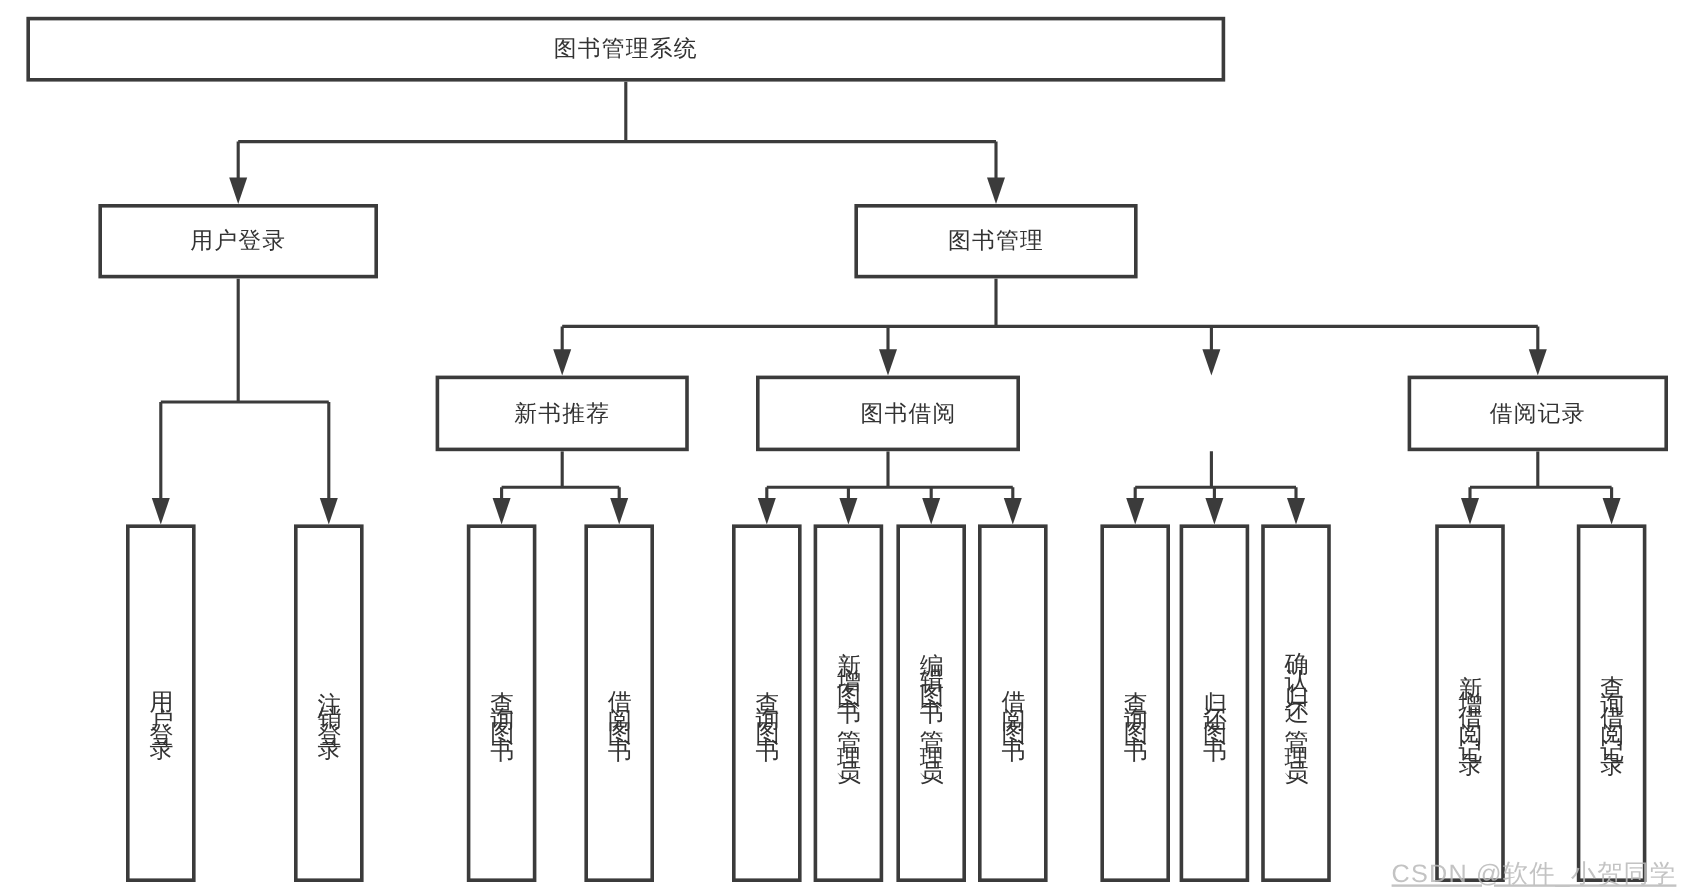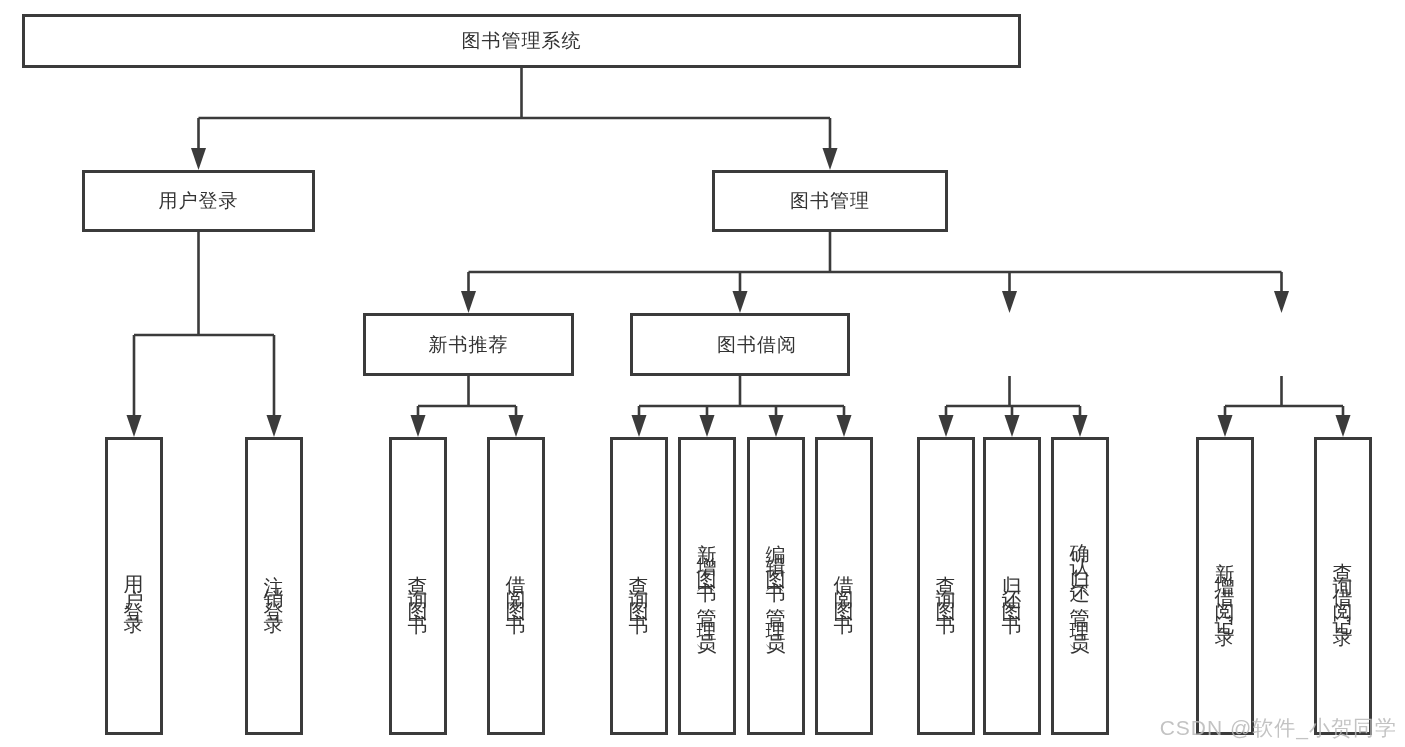--- a/index.html
+++ b/index.html
@@ -40,20 +40,21 @@
   .watermark {
     position: absolute;
     top: 714px;
     right: 8px;
     font-size: 21px;
     color: #b9b9b9;
     opacity: 0.85;
     letter-spacing: 1px;
     z-index: 5;
     white-space: nowrap;
+    text-decoration: underline;
   }
 </style>
 </head>
 <body>
 
 <div class="canvas">
 
   <svg class="wires" viewBox="0 0 1405 747" xmlns="http://www.w3.org/2000/svg">
     <g stroke="#3b3b3b" stroke-width="2.6" fill="none">
 
@@ -94,20 +95,21 @@
     </g>
   </svg>
 
   <div class="node" style="left:22px; top:14px; width:999px; height:54px;">图书管理系统</div>
 
   <div class="node" style="left:82px; top:170px; width:233px; height:62px;">用户登录</div>
   <div class="node" style="left:712px; top:170px; width:236px; height:62px;">图书管理</div>
 
   <div class="node" style="left:363px; top:313px; width:211px; height:63px;">新书推荐</div>
   <div class="node" style="left:630px; top:313px; width:220px; height:63px;padding-left:34px;">图书借阅</div>
+  <div class="node" style="left:1173px; top:313px; width:217px; height:63px;">借阅记录</div>
 
   <div class="node leaf" style="left:105px; top:437px; width:58px; height:298px;">用户登录</div>
   <div class="node leaf" style="left:245px; top:437px; width:58px; height:298px;">注销登录</div>
 
   <div class="node leaf" style="left:389px; top:437px; width:58px; height:298px;">查询图书</div>
   <div class="node leaf" style="left:487px; top:437px; width:58px; height:298px;">借阅图书</div>
 
   <div class="node leaf" style="left:610px; top:437px; width:58px; height:298px;">查询图书</div>
   <div class="node leaf" style="left:678px; top:437px; width:58px; height:298px;">新增图书（管理员）</div>
   <div class="node leaf" style="left:747px; top:437px; width:58px; height:298px;">编辑图书（管理员）</div>

